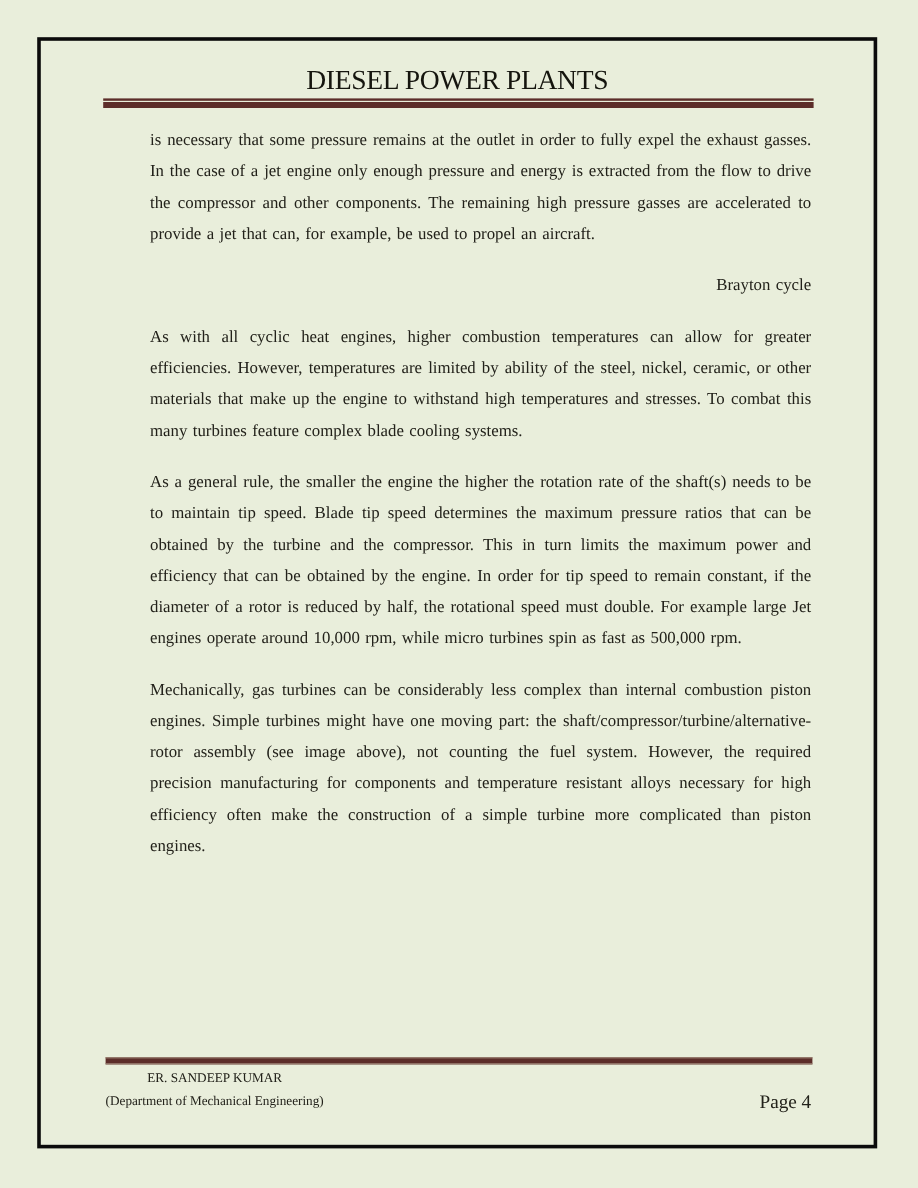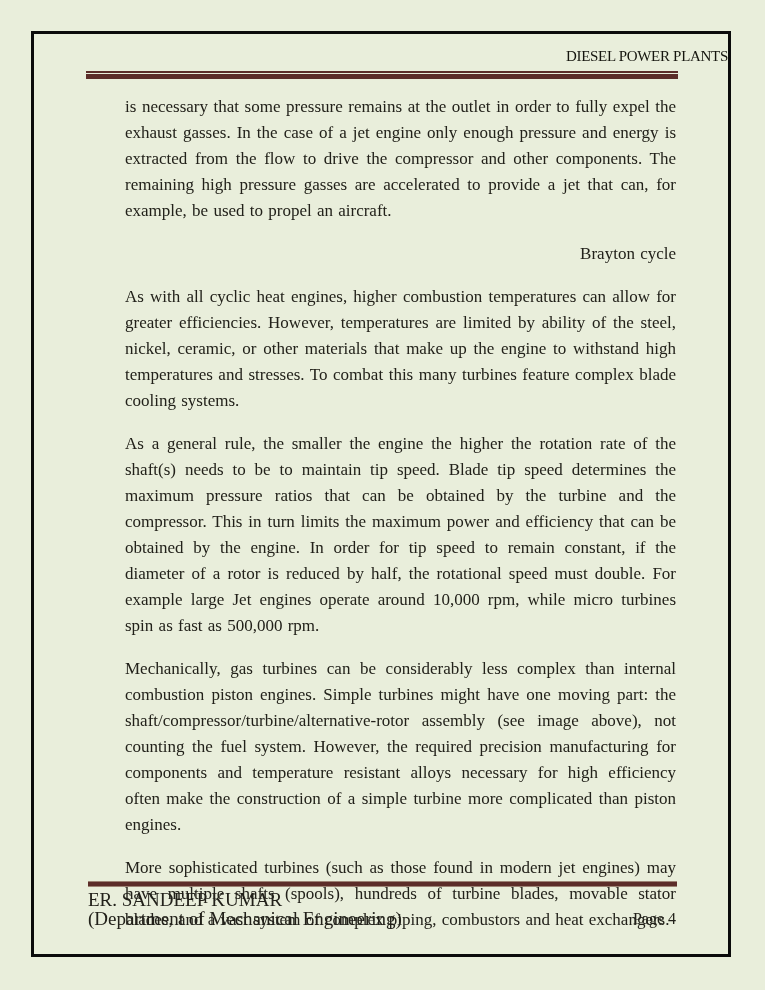--- a/index.html
+++ b/index.html
@@ -18,39 +18,39 @@
     position:relative;
     overflow:hidden;
   }
   .page-frame{
     position:absolute;
     left:31px;top:31px;
     width:700px;height:926px;
     border:3px solid var(--frame-border);
   }
   .page-title{
-    margin-top:9px;
-    text-align:right;
-    font-size:15px;
+    margin-top:20px;
+    text-align:center;
+    font-size:23px;
     line-height:26px;
     letter-spacing:-0.3px;
     color:#15150e;
     font-weight:400;
   }
   .title-divider{
     margin:2px 50px 0 52px;
     height:8px;
     border-top:2px solid var(--rule);
     border-bottom:5px solid var(--rule);
   }
   .body-text{
     margin:15px 52px 0 91px;
   }
   .body-text p{
-    font-size:17px;
+    font-size:14px;
     line-height:26px;
     text-align:justify;
     margin-bottom:17px;
     word-spacing:1px;
     font-family:Liberation Serif, serif;
   }
   .body-text p.heading{
     text-align:right;
   }
   .page-footer{
@@ -64,22 +64,23 @@
     border-bottom:1px solid var(--rule-edge);
     background:var(--rule);
   }
   .footer-row{
     display:flex;
     justify-content:space-between;
     align-items:flex-end;
     margin-top:3px;
   }
   .footer-left{
-    font-size:19px;
+    font-size:11px;
     line-height:19px;
+    text-align:center;
   }
   .footer-page{
     font-size:16px;
     line-height:19px;
     padding-right:1px;
   }
 </style>
 </head>
 <body>
 
@@ -88,21 +89,20 @@
   <h1 class="page-title">DIESEL POWER PLANTS</h1>
 
   <div class="title-divider"></div>
 
   <div class="body-text">
     <p>is necessary that some pressure remains at the outlet in order to fully expel the exhaust gasses. In the case of a jet engine only enough pressure and energy is extracted from the flow to drive the compressor and other components. The remaining high pressure gasses are accelerated to provide a jet that can, for example, be used to propel an aircraft.</p>
     <p class="heading">Brayton cycle</p>
     <p>As with all cyclic heat engines, higher combustion temperatures can allow for greater efficiencies. However, temperatures are limited by ability of the steel, nickel, ceramic, or other materials that make up the engine to withstand high temperatures and stresses. To combat this many turbines feature complex blade cooling systems.</p>
     <p>As a general rule, the smaller the engine the higher the rotation rate of the shaft(s) needs to be to maintain tip speed. Blade tip speed determines the maximum pressure ratios that can be obtained by the turbine and the compressor. This in turn limits the maximum power and efficiency that can be obtained by the engine. In order for tip speed to remain constant, if the diameter of a rotor is reduced by half, the rotational speed must double. For example large Jet engines operate around 10,000 rpm, while micro turbines spin as fast as 500,000 rpm.</p>
     <p>Mechanically, gas turbines can be considerably less complex than internal combustion piston engines. Simple turbines might have one moving part: the shaft/compressor/turbine/alternative-rotor assembly (see image above), not counting the fuel system. However, the required precision manufacturing for components and temperature resistant alloys necessary for high efficiency often make the construction of a simple turbine more complicated than piston engines.</p>
-    <p>More sophisticated turbines (such as those found in modern jet engines) may have multiple shafts (spools), hundreds of turbine blades, movable stator blades, and a vast system of complex piping, combustors and heat exchangers.</p>
   </div>
 
   <div class="page-footer">
     <div class="footer-divider"></div>
     <div class="footer-row">
       <div class="footer-left">
         <div>ER. SANDEEP KUMAR</div>
         <div>(Department of Mechanical Engineering)</div>
       </div>
       <div class="footer-page">Page 4</div>

